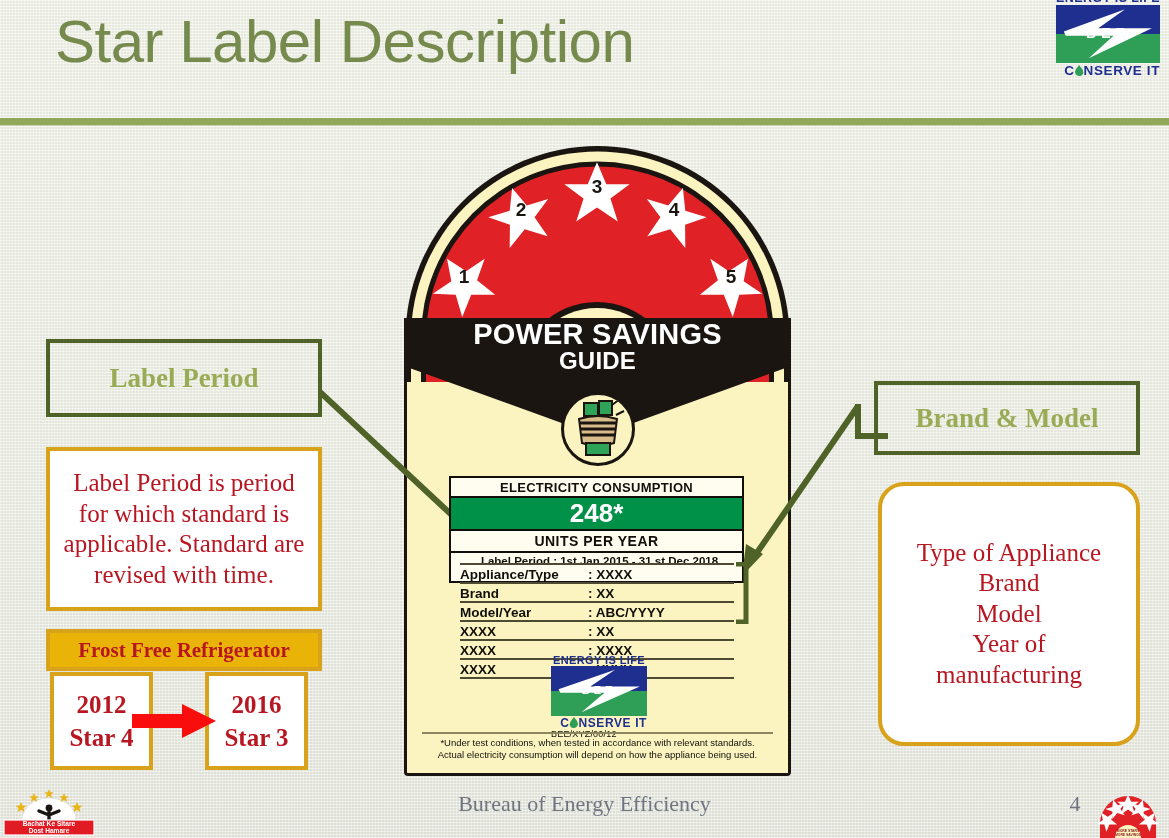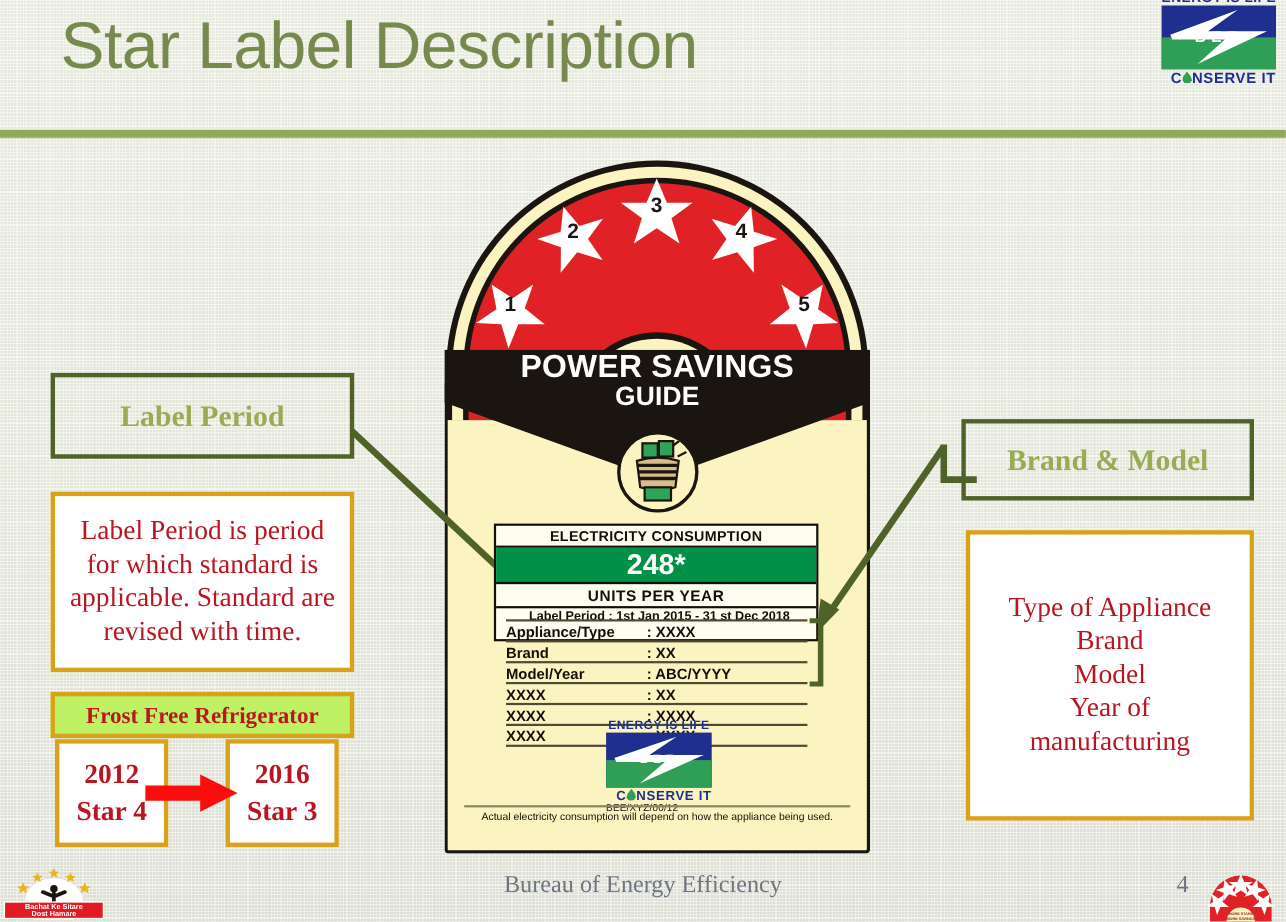--- a/index.html
+++ b/index.html
@@ -95,26 +95,26 @@
     text-align: center;
     color: #b81621;
     font-family: "Liberation Serif", serif;
     line-height: 1.22;
     padding: 4px 8px;
   }
 
   #label-period-title { left: 46px;  top: 339px; width: 276px; height: 78px; font-size: 27px; }
   #label-period-body  { left: 46px;  top: 447px; width: 276px; height: 164px; font-size: 25px; }
   #brand-model-title  { left: 874px; top: 381px; width: 266px; height: 74px; font-size: 27px; }
-  #brand-model-body   { left: 878px; top: 482px; width: 262px; height: 264px; font-size: 25px; }
+  #brand-model-body   { left: 878px; top: 482px; width: 262px; height: 264px; font-size: 25px; border-radius: 26px; }
 
   
   #frost-title {
     position: absolute; left: 46px; top: 629px; width: 276px; height: 42px;
-    border: 4px solid #d9a21b; background: #bef264;
+    border: 4px solid #d9a21b; background: #eab308;
     display: flex; align-items: center; justify-content: center;
     color: #b81621; font-family: "Liberation Serif", serif; font-weight: bold;
     font-size: 21px; white-space: nowrap;
   }
   .year-box {
     position: absolute; top: 672px; width: 103px; height: 98px;
     border: 4px solid #d9a21b; background: #fff;
     display: flex; flex-direction: column; align-items: center; justify-content: center;
     color: #b81621; font-family: "Liberation Serif", serif; font-weight: bold;
     font-size: 25px; line-height: 1.32;
@@ -418,20 +418,21 @@
       </svg>
       <div class="bee-txt">BEE</div>
     </div>
     <div class="bee-conserve">
       <span>C</span><span class="drop"></span><span>NSERVE IT</span>
     </div>
     <div id="bee-code">BEE/XYZ/00/12</div>
   </div>
 
   <div id="label-footnote">
+    <div>*Under test conditions, when tested in accordance with relevant standards.</div>
     <div>Actual electricity consumption will depend on how the appliance being used.</div>
   </div>
 </div>
 
 <div id="footer-text">Bureau of Energy Efficiency</div>
 <div id="page-number">4</div>
 
 <svg id="bachat-logo" viewBox="0 0 92 50">
   <g>
     <ellipse cx="46" cy="34" rx="27" ry="22" fill="#ffffff" stroke="#cfcfcf" stroke-width="0.5"></ellipse>

